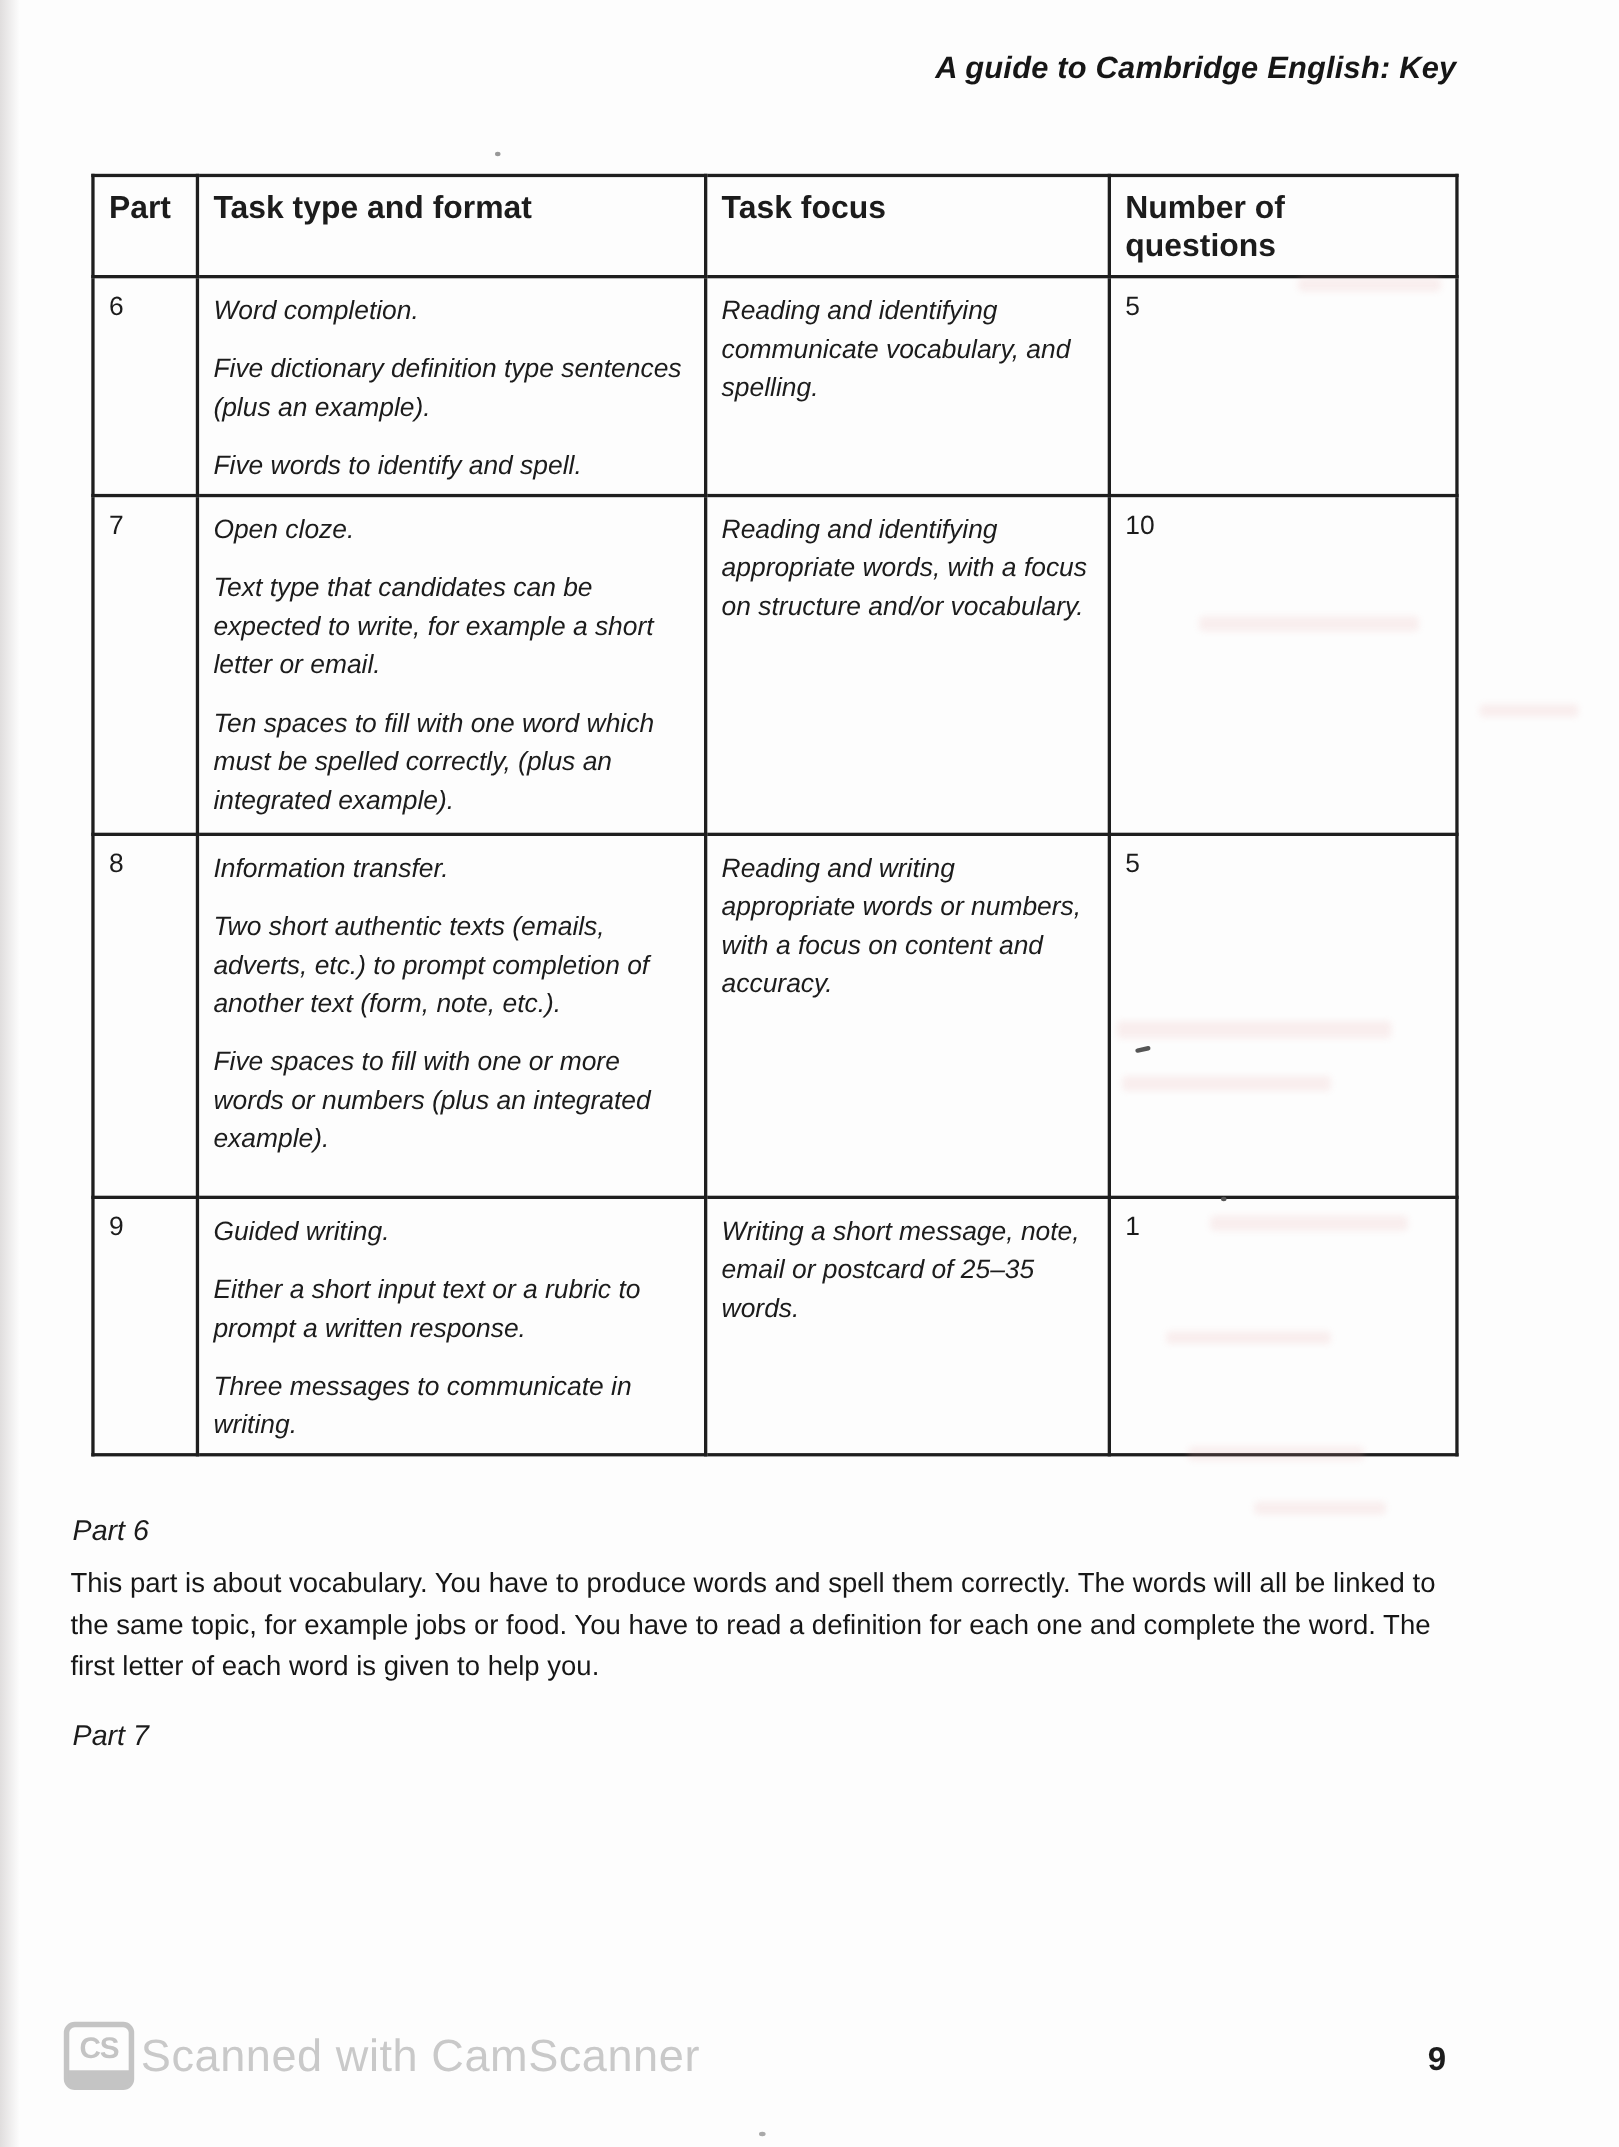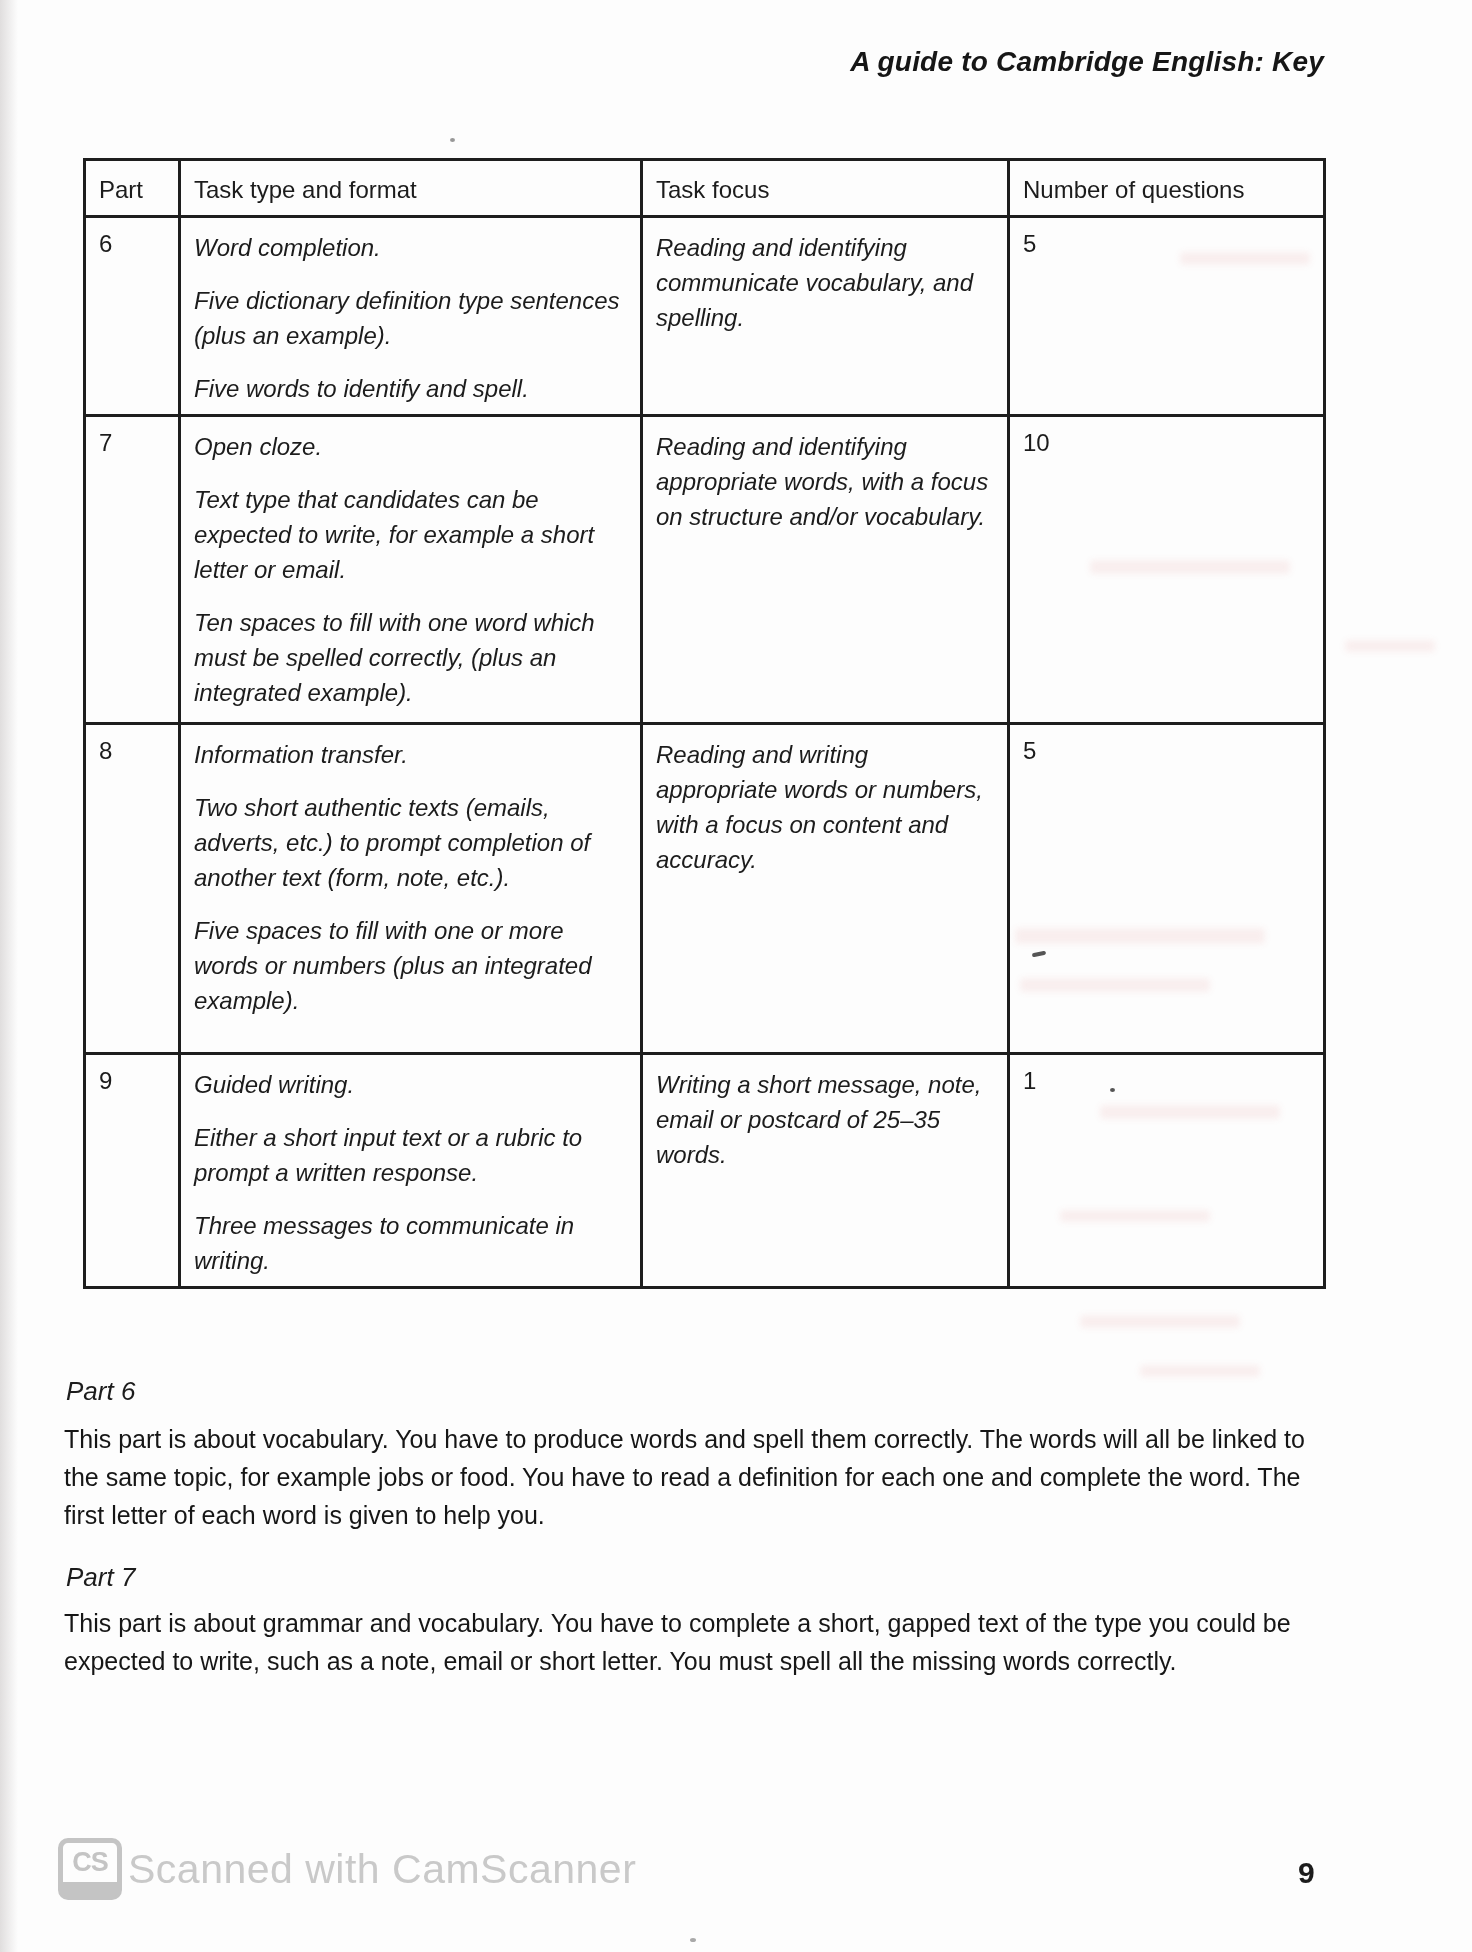--- a/index.html
+++ b/index.html
@@ -38,22 +38,22 @@
     line-height: 35px;
   }
   table.task-table th, table.task-table td {
     border: 3px solid #1e1e1e;
     vertical-align: top;
     text-align: left;
     padding: 8px 14px 8px 13px;
     font-weight: normal;
   }
   table.task-table th {
-    font-weight: normal;
-    font-size: 24px;
+    font-weight: bold;
+    font-size: 29px;
     padding-top: 11px;
   }
   table.task-table td p { margin: 4px 0 18px 0; font-style: italic; }
   table.task-table td p:last-child { margin-bottom: 0; }
   .col-part { width: 95px; }
   .col-type { width: 462px; }
   .col-focus { width: 367px; }
   .col-num  { width: 316px; }
   tr.hdr   { height: 54px; }
   tr.row-6 { height: 196px; }
@@ -200,21 +200,20 @@
       </td>
       <td>1</td>
     </tr>
   </tbody>
     </table>
 
   <div id="part6-heading" class="section-heading">Part 6</div>
   <div id="part6-body" class="section-body">This part is about vocabulary. You have to produce words and spell them correctly. The words will all be linked to the same topic, for example jobs or food. You have to read a definition for each one and complete the word. The first letter of each word is given to help you.</div>
 
   <div id="part7-heading" class="section-heading">Part 7</div>
-  <div id="part7-body" class="section-body">This part is about grammar and vocabulary. You have to complete a short, gapped text of the type you could be expected to write, such as a note, email or short letter. You must spell all the missing words correctly.</div>
 
   <div class="artifact ghost" style="left:1180px; top:252px; width:130px; height:13px;"></div>
   <div class="artifact ghost" style="left:1090px; top:560px; width:200px; height:14px;"></div>
   <div class="artifact ghost" style="left:1345px; top:640px; width:90px; height:12px;"></div>
   <div class="artifact ghost" style="left:1015px; top:928px; width:250px; height:16px;"></div>
   <div class="artifact ghost" style="left:1020px; top:978px; width:190px; height:14px;"></div>
   <div class="artifact ghost" style="left:1100px; top:1105px; width:180px; height:14px;"></div>
   <div class="artifact ghost" style="left:1060px; top:1210px; width:150px; height:12px;"></div>
   <div class="artifact ghost" style="left:1080px; top:1315px; width:160px; height:13px;"></div>
   <div class="artifact ghost" style="left:1140px; top:1365px; width:120px; height:12px;"></div>

